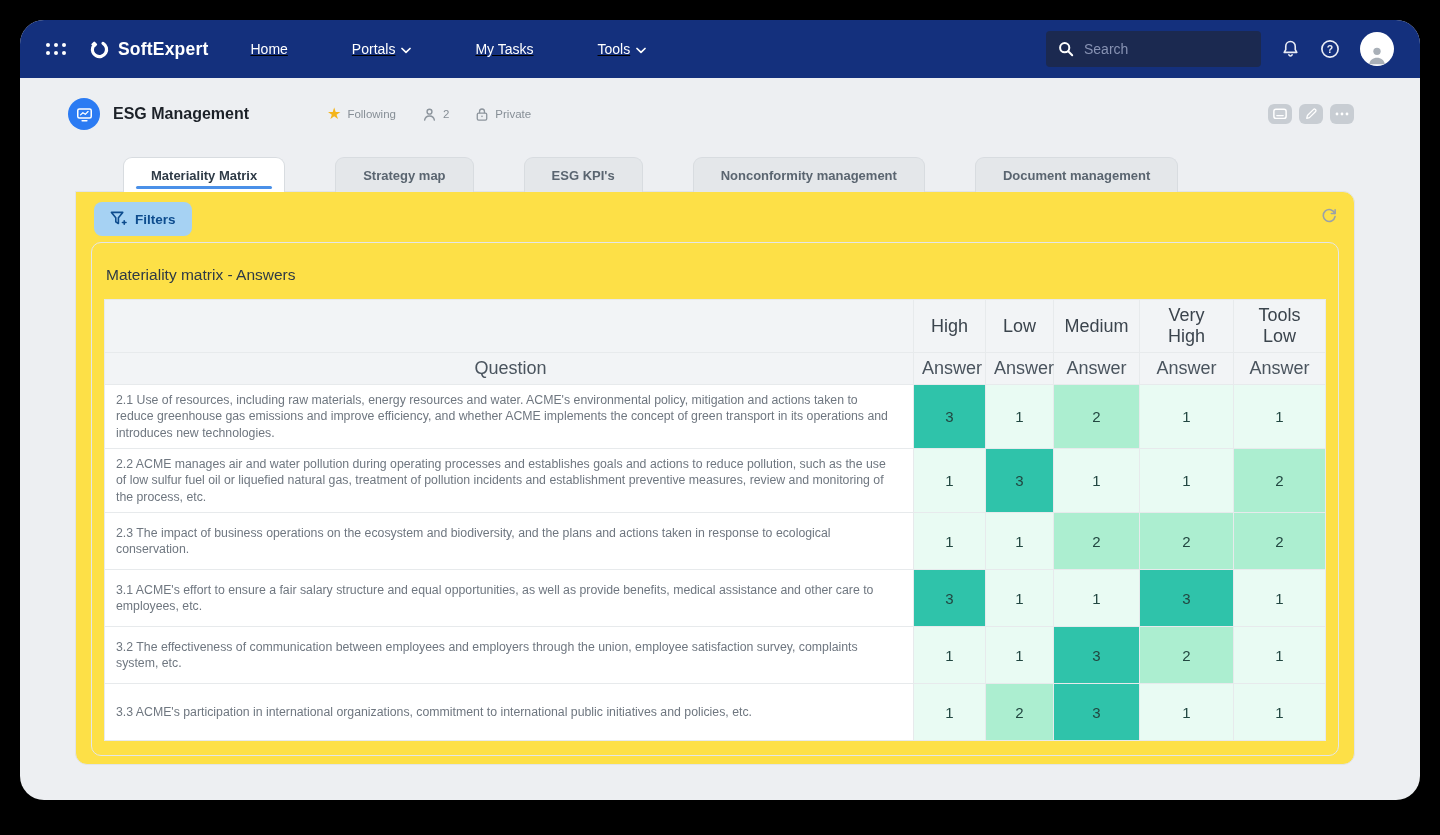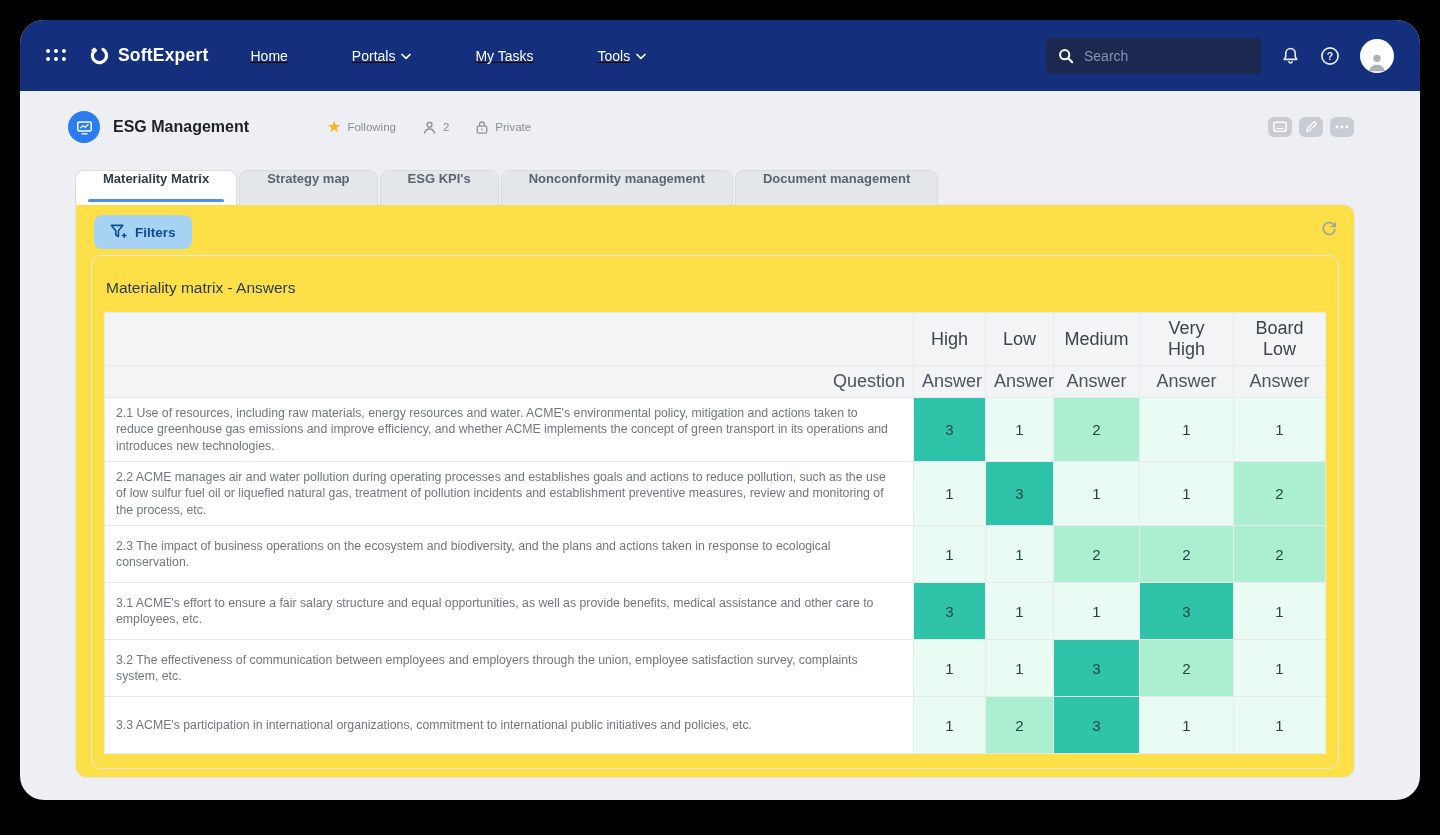--- a/index.html
+++ b/index.html
@@ -5,21 +5,21 @@
   html,body{margin:0;padding:0;}
   body{
     width:1440px;height:835px;background:#000;position:relative;
     font-family:"Liberation Sans", sans-serif;overflow:hidden;
   }
   .window{
     position:absolute;left:20px;top:20px;width:1400px;height:780px;
     background:#EDEFF2;border-radius:24px;overflow:hidden;
   }
   
-  .topnav{height:71px;background:#14307D;display:flex;align-items:center;padding:0 26px;}
+  .topnav{height:58px;background:#14307D;display:flex;align-items:center;padding:0 26px;}
   .apps-icon{display:grid;grid-template-columns:repeat(3,5px);grid-auto-rows:5px;gap:3px;margin-right:22px;cursor:pointer;}
   .apps-icon i{width:4px;height:4px;border-radius:50%;background:#fff;display:block;}
   .brand{display:flex;align-items:center;gap:8px;color:#fff;font-weight:700;font-size:17.5px;letter-spacing:.2px;}
   .nav-links{display:flex;margin-left:42px;gap:64px;align-items:center;text-decoration:underline;}
   .nav-item{display:flex;align-items:center;gap:6px;color:#fff;font-size:14px;font-weight:500;cursor:pointer;}
   .nav-right{margin-left:auto;display:flex;align-items:center;gap:20px;}
   .search-box{display:flex;align-items:center;gap:8px;background:#1B2950;border-radius:4px;width:215px;height:36px;padding:0 12px;box-sizing:border-box;}
   .search-box input{background:transparent;border:none;outline:none;color:#E6EAF4;font-size:14px;width:100%;font-family:"Liberation Sans",sans-serif;}
   .search-box input::placeholder{color:#8792B3;}
   .nav-icon{display:flex;align-items:center;justify-content:center;cursor:pointer;}
@@ -28,41 +28,41 @@
   .page-header{display:flex;align-items:center;padding:20px 66px 0 48px;}
   .app-badge{width:32px;height:32px;border-radius:50%;background:#2B7BF3;display:flex;align-items:center;justify-content:center;margin-right:13px;}
   .page-title{font-size:16px;font-weight:700;color:#1C2128;}
   .header-meta{display:flex;align-items:center;gap:26px;margin-left:78px;}
   .meta-item{display:flex;align-items:center;gap:6px;color:#868E96;font-size:11.5px;font-weight:500;}
   .star{color:#F4B41A;font-size:16px;line-height:1;}
   .header-actions{margin-left:auto;display:flex;gap:7px;}
   .hdr-btn{width:24px;height:20px;border-radius:6px;background:#C8CDD3;display:flex;align-items:center;justify-content:center;cursor:pointer;}
   
   .tabs{display:flex;margin:27px 0 0 55px;gap:2px;align-items:flex-end;position:relative;z-index:2;}
-  .tab{height:35px;padding:0 27px;display:flex;align-items:flex-start;justify-content:center;
+  .tab{height:35px;padding:0 27px;display:flex;align-items:center;justify-content:center;
        font-size:13px;font-weight:700;color:#5A6570;background:#E4E7EA;
-       border:1px solid #D8DCE0;border-bottom:none;border-radius:9px 9px 0 0;cursor:pointer;position:relative;box-sizing:border-box;}
+       border:1px solid #D8DCE0;border-bottom:none;border-radius:9px 9px 0 0;cursor:pointer;position:relative;box-sizing:border-box;margin-left:48px;}
   .tab.active{background:#fff;color:#2F3B47;z-index:3;}
   .tab.active::after{content:"";position:absolute;left:12px;right:12px;bottom:3px;height:3.5px;border-radius:3px;background:#4A90E8;}
   
   .panel{margin:-1px 65px 0 55px;background:#fde047;border:1px solid #E1E4E8;
          border-radius:0 12px 12px 12px;height:574px;position:relative;box-sizing:border-box;z-index:1;}
   .filters-btn{display:inline-flex;align-items:center;gap:8px;background:#A6D2F3;color:#0D4C8E;
                font-weight:700;font-size:13.5px;border:none;border-radius:8px;padding:9px 16px;
                margin:10px 0 0 18px;cursor:pointer;font-family:"Liberation Sans",sans-serif;}
   .refresh{position:absolute;top:14px;right:16px;cursor:pointer;}
   
   .card{border:1px solid #E3E6E9;border-radius:10px;margin:6px 15px 0;padding:20px 12px 14px;box-sizing:border-box;}
   .card-title{font-size:15.5px;font-weight:500;color:#2E3A46;margin:3px 0 15px 2px;}
   table{width:100%;border-collapse:collapse;table-layout:fixed;}
   th,td{border:1px solid #E7EAEC;box-sizing:border-box;}
   thead th{background:#F2F4F6;font-size:18px;color:#3B444D;font-weight:500;padding:5px 8px;}
   thead tr.lvl th{height:26px;}
   thead tr.ans th{height:28px;color:#4A545E;}
-  th.qhead{text-align:right;padding-left:11px;font-weight:500;}
+  th.qhead{text-align:center;padding-left:11px;font-weight:500;}
   td.question{font-size:12.3px;color:#6F7780;padding:7px 24px 7px 11px;line-height:1.33;background:#fff;}
   td.answer{text-align:center;font-size:15px;font-weight:500;color:#224741;height:57px;}
   tbody tr{height:57px;}
 </style>
 </head>
 <body>
 
 <div class="window">
 
   <div class="topnav">
@@ -241,21 +241,21 @@
             <col style="width:94px">
             <col style="width:92px">
         </colgroup>
         <thead>
             <tr class="lvl">
               <th></th>
               <th>High</th>
               <th>Low</th>
               <th>Medium</th>
               <th>Very High</th>
-              <th>Board Low</th>
+              <th>Tools Low</th>
             </tr>
             <tr class="ans">
               <th class="qhead">Question</th>
               <th>Answer</th>
               <th>Answer</th>
               <th>Answer</th>
               <th>Answer</th>
               <th>Answer</th>
             </tr>
           </thead>

